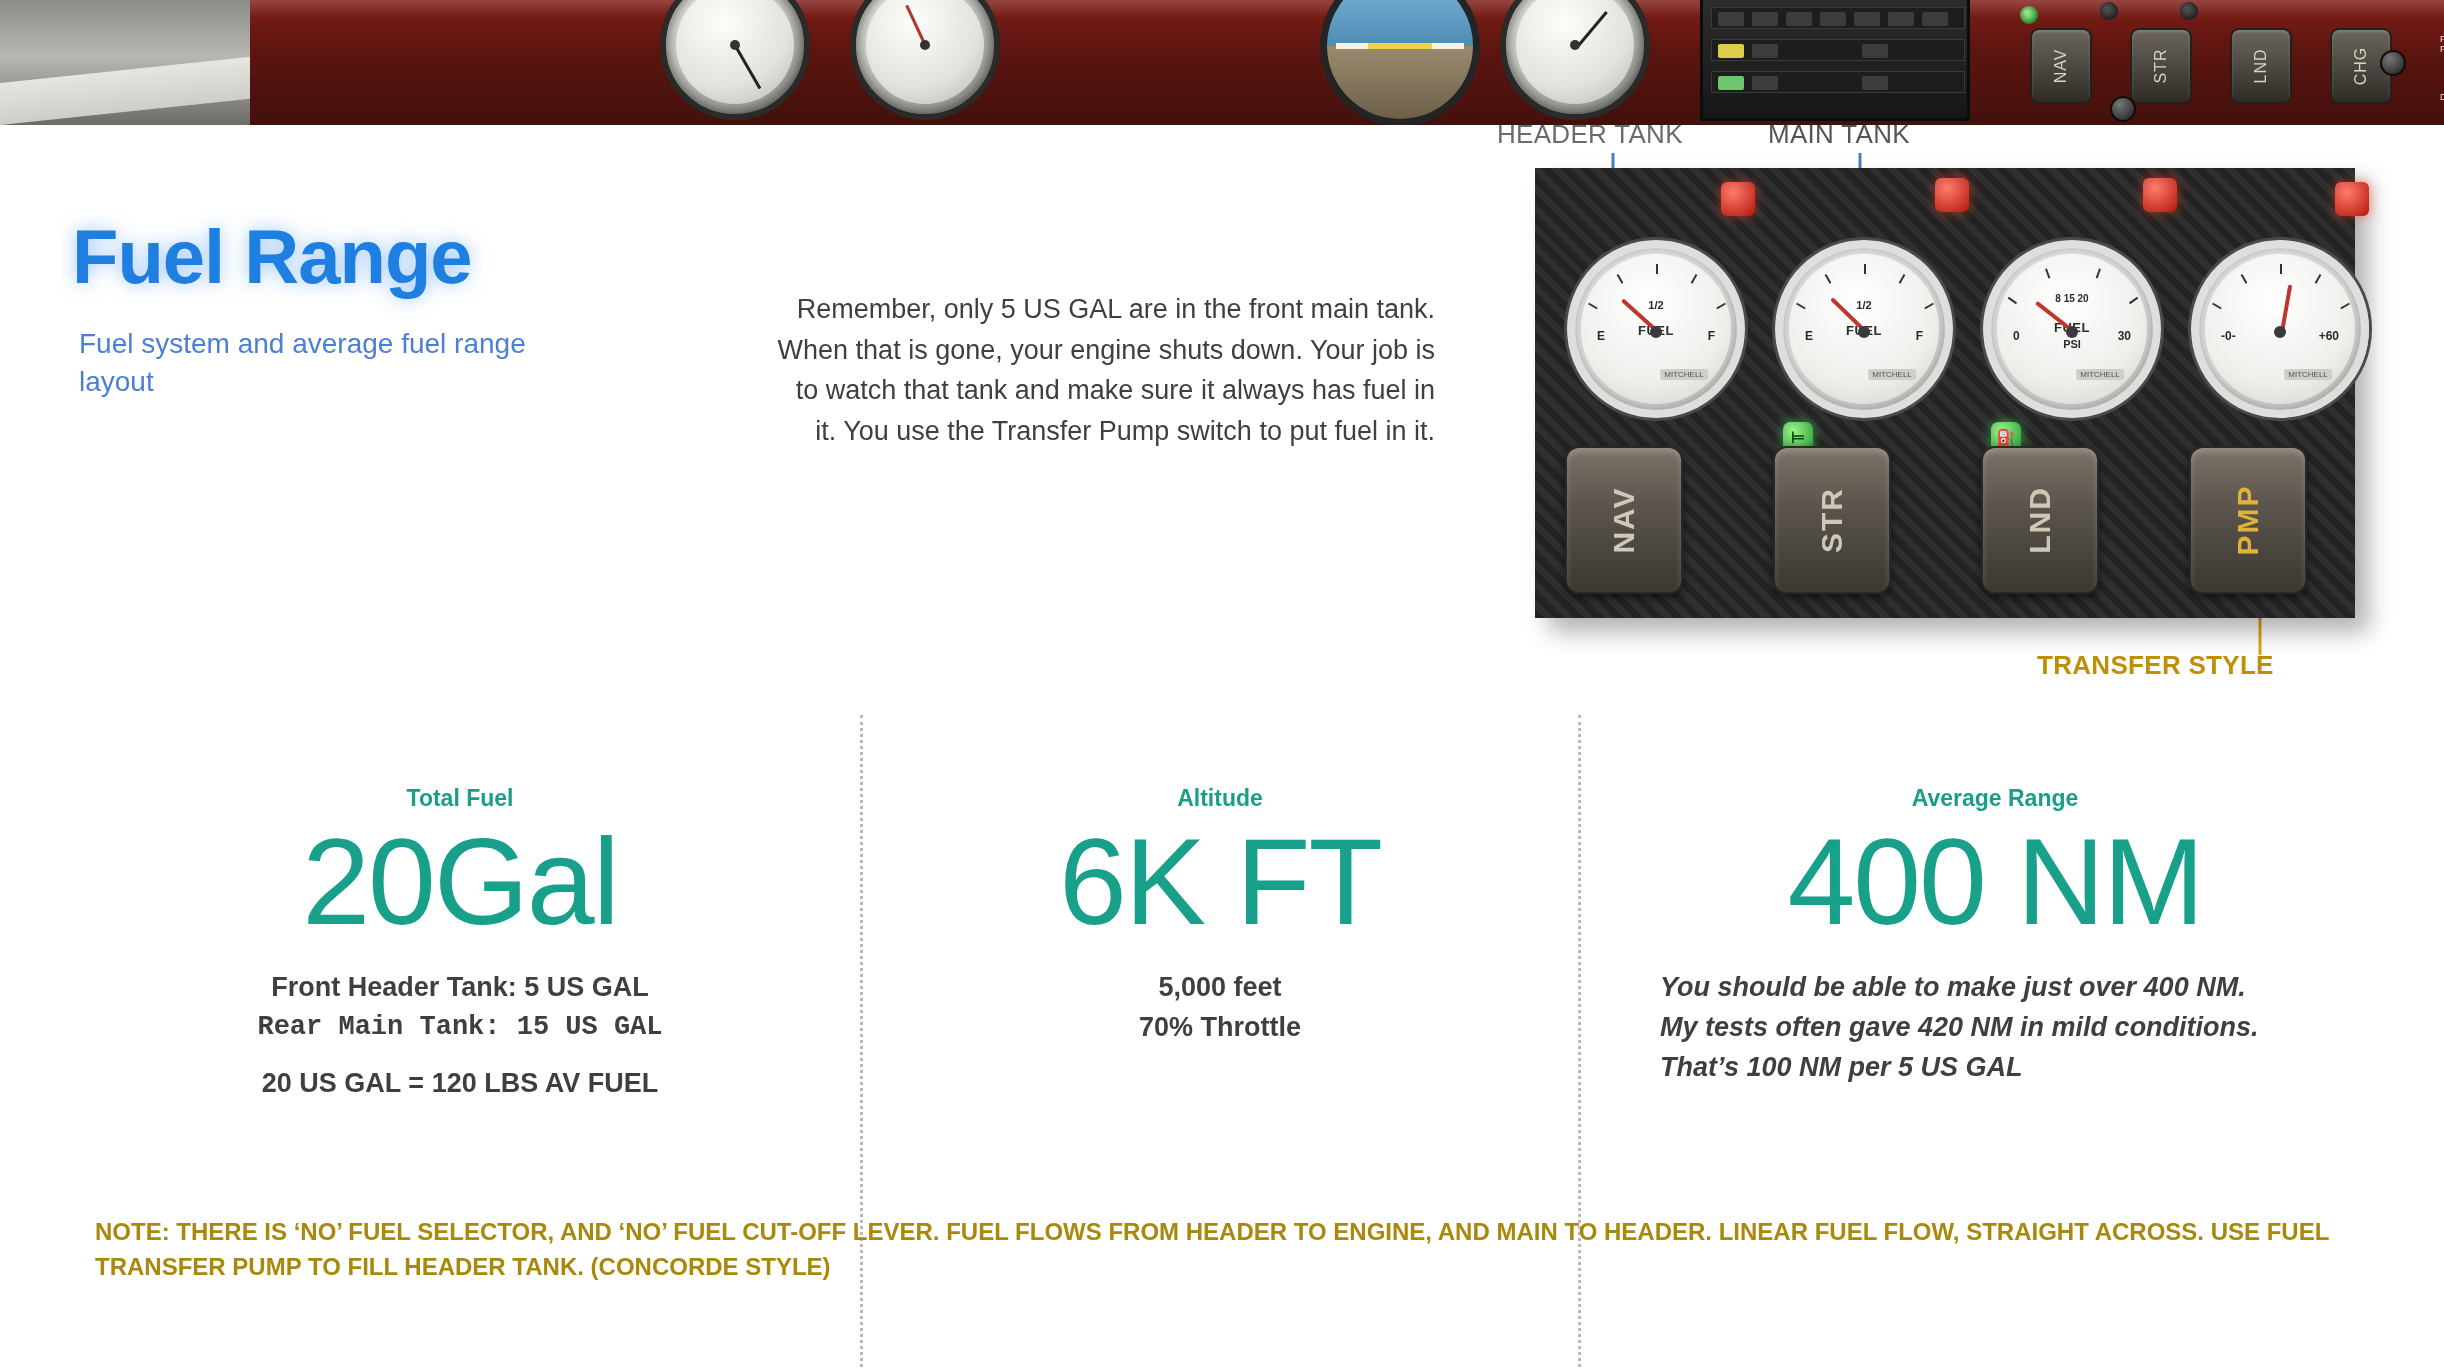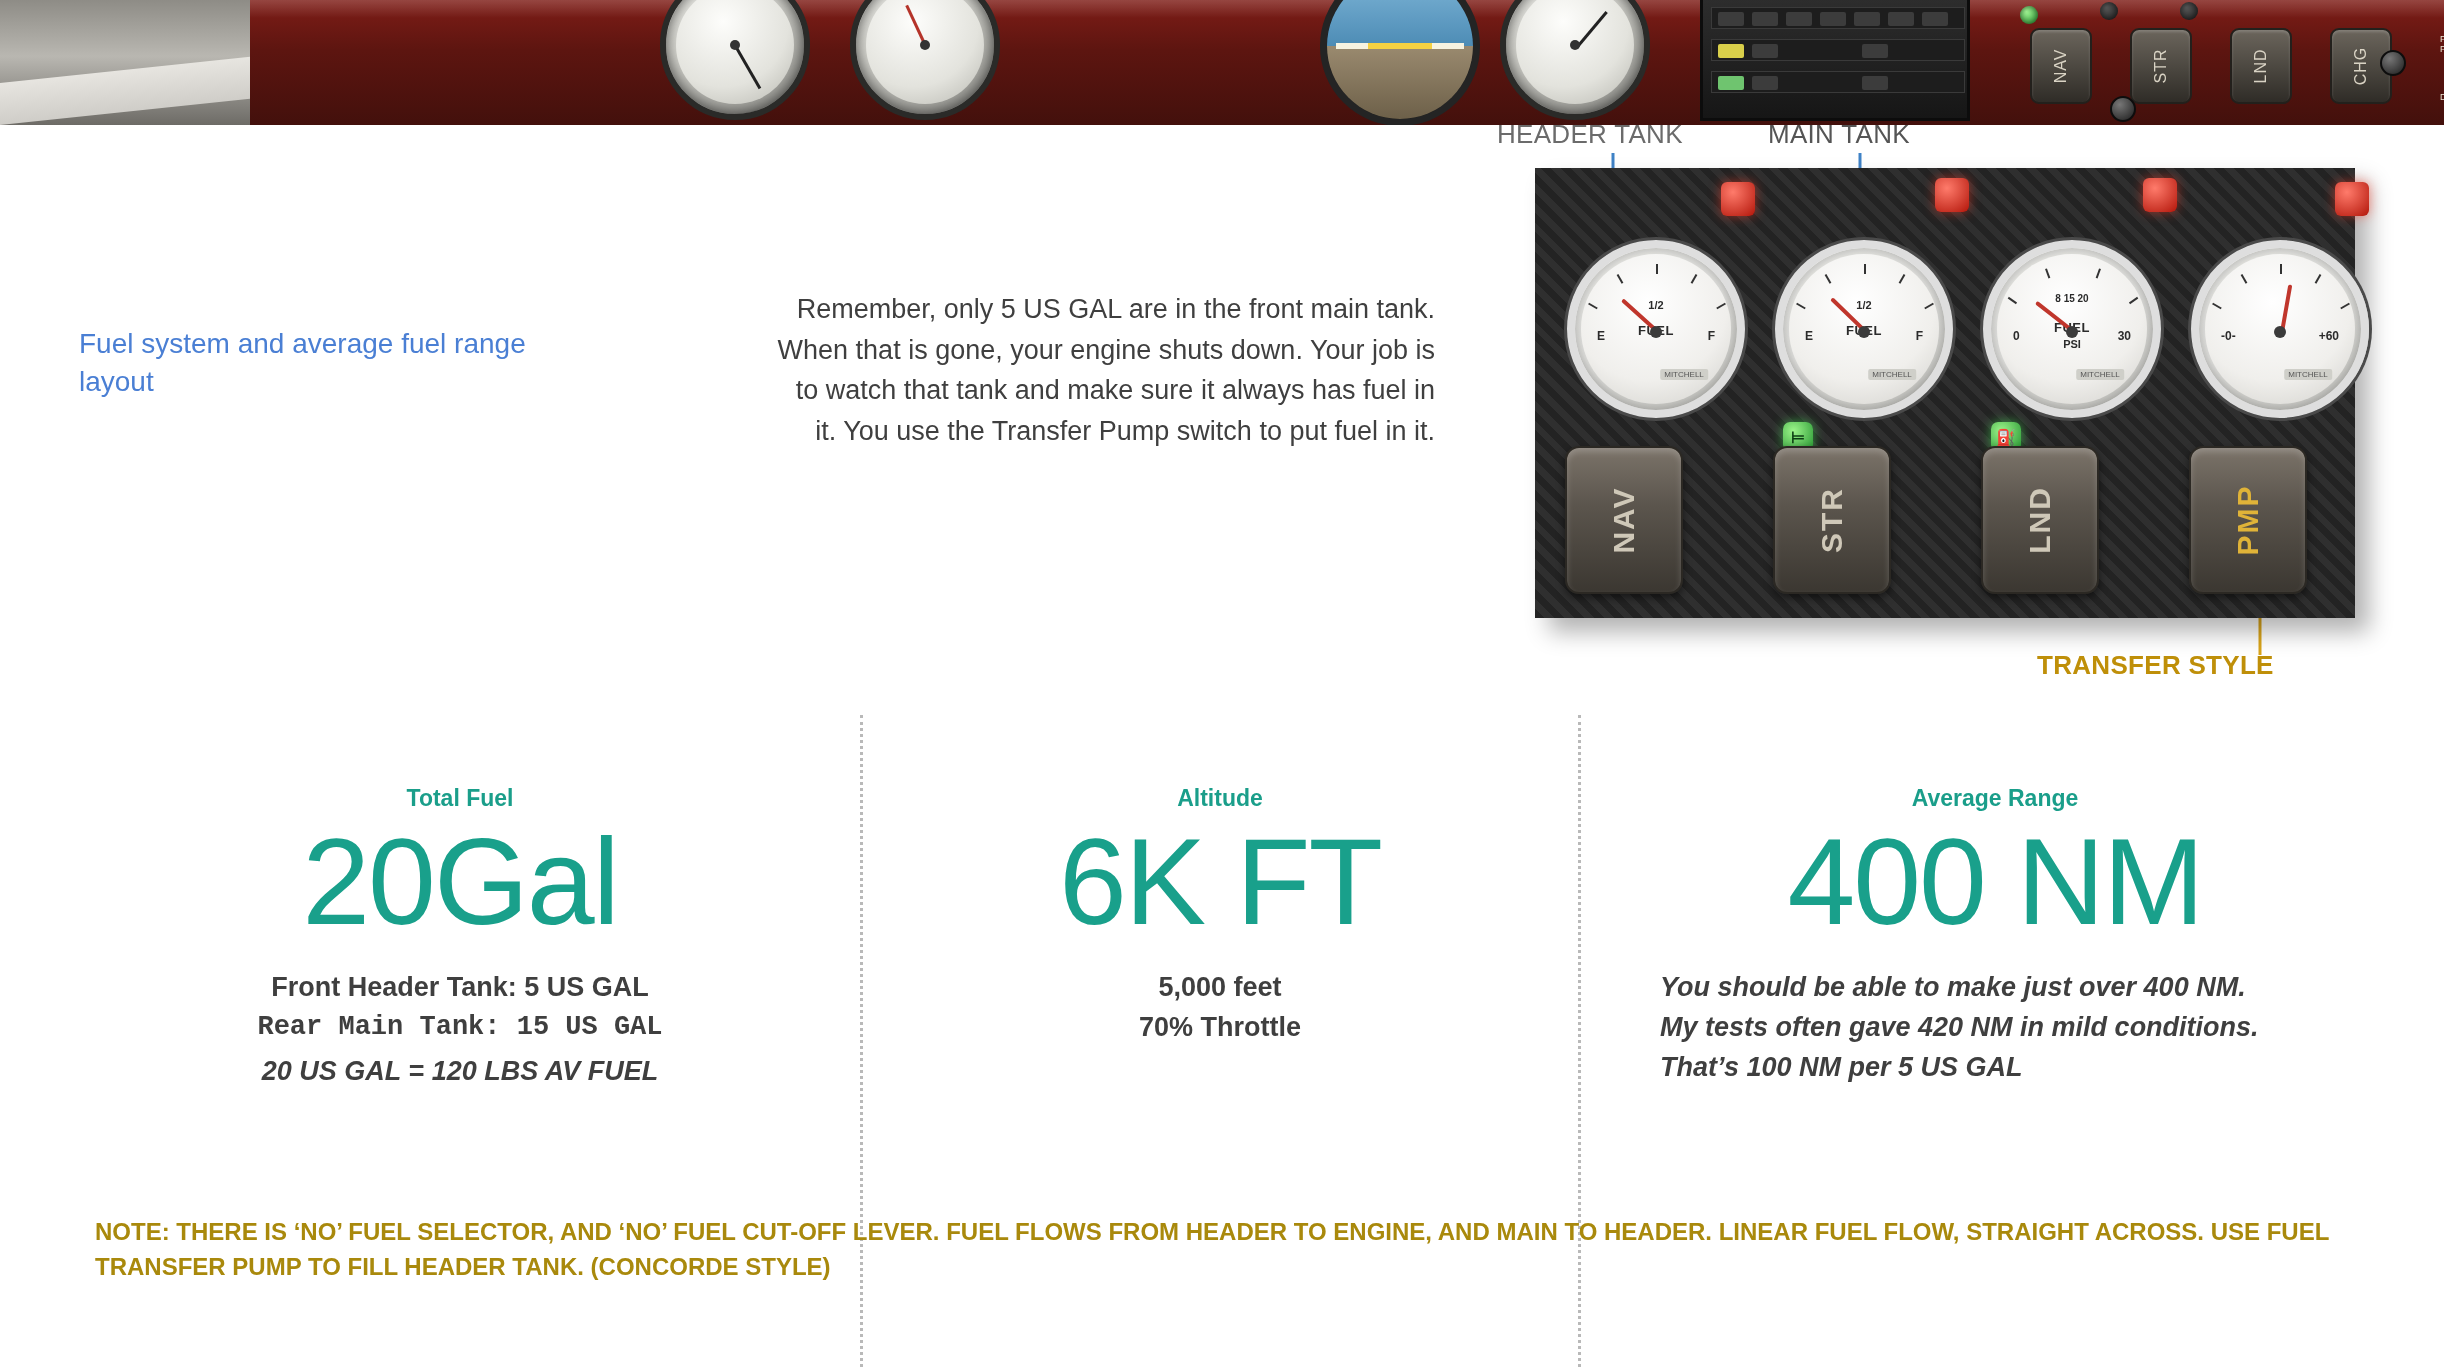--- a/index.html
+++ b/index.html
@@ -313,20 +313,21 @@
 
     <div class="tiny-label" style="left:2210px; top:92px;">DOME</div>
 
   </div>
 
   <div class="cockpit-left-wall"></div>
 </div>
 
 <div class="content">
 
+  <div class="title">Fuel Range</div>
   <div class="subtitle">Fuel system and average fuel range layout</div>
   <div class="body-para">Remember, only 5 US GAL are in the front main tank.  When that is gone, your engine shuts down.  Your job is to watch that tank and make sure it always has fuel in it.  You use the Transfer Pump switch to put fuel in it.</div>
 
   <div class="callout-label" style="left:1497px; top:-6px;">HEADER TANK</div>
   <div class="callout-label dark" style="left:1768px; top:-6px;">MAIN TANK</div>
   <div class="callout-amber" style="left:2037px; top:525px;">TRANSFER STYLE</div>
 
   <svg style="position:absolute; left:1550px; top:24px; width:420px; height:140px;">
     <line x1="63" y1="4" x2="63" y2="110" stroke="#3f82c6" stroke-width="3"></line>
     <polygon points="63,124 57,108 69,108" fill="#3f82c6"></polygon>
@@ -429,21 +430,21 @@
   </div>
 
   <div class="divider" style="left:860px; top:590px; height:670px;"></div>
   <div class="divider" style="left:1578px; top:590px; height:670px;"></div>
 
   <div class="stat" style="left:120px; top:660px; width:680px;">
     <div class="stat-label">Total Fuel</div>
     <div class="stat-value">20Gal</div>
     <div class="stat-detail">Front Header Tank: 5 US GAL</div>
     <div class="stat-detail" style="margin-top:0;font-family:Liberation Mono, monospace;">Rear Main Tank: 15 US GAL</div>
-    <div class="stat-detail" style="margin-top:4px;font-style:italic;">20 US GAL = 120 LBS AV FUEL</div>
+    <div class="stat-detail" style="margin-top:16px;">20 US GAL = 120 LBS AV FUEL</div>
   </div>
 
   <div class="stat" style="left:880px; top:660px; width:680px;">
     <div class="stat-label">Altitude</div>
     <div class="stat-value">6K FT</div>
     <div class="stat-detail">5,000 feet</div>
     <div class="stat-detail" style="margin-top:0;">70% Throttle</div>
   </div>
 
   <div class="stat" style="left:1600px; top:660px; width:790px;">

